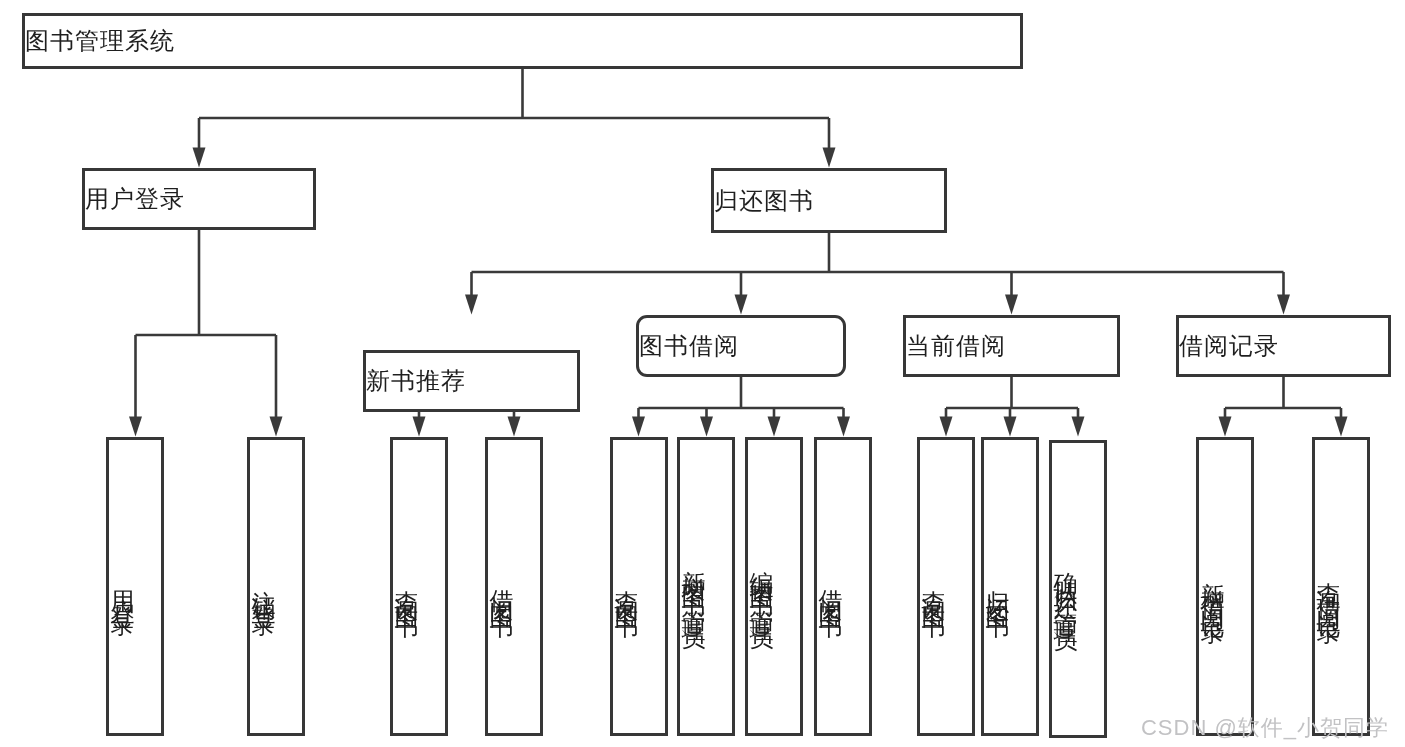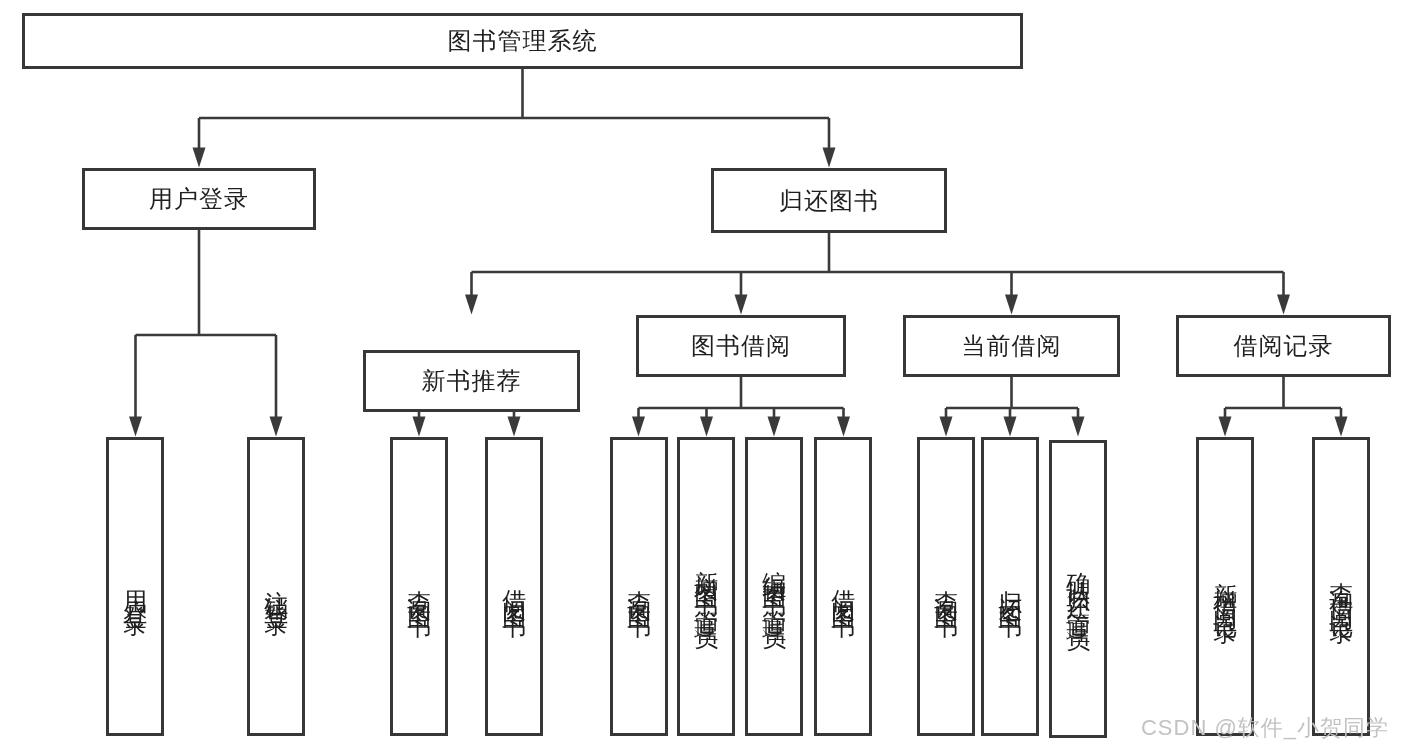--- a/index.html
+++ b/index.html
@@ -11,21 +11,21 @@
     position:relative; width:1405px; height:747px;
     background:var(--background); overflow:hidden;
     font-family:"Liberation Sans","DejaVu Sans",sans-serif;
   }
   .wires{position:absolute;left:0;top:0;width:1405px;height:747px;}
   .wires path{stroke:var(--line);stroke-width:2.6;fill:none;}
   #arrowhead{fill:var(--line);}
   .node{
     position:absolute; background:#fff;
     border:3px solid var(--box-border); box-sizing:border-box;
-    display:flex; align-items:center; justify-content:center;
+    display:flex; align-items:center; justify-content:flex-start;
   }
   .h-label{
     font-size:24px; color:var(--text); letter-spacing:1px; white-space:nowrap;
   }
   .v-label{
     writing-mode:vertical-rl; text-orientation:mixed;
     font-size:24px; color:var(--text); letter-spacing:8px; line-height:1.1;
   }
   .watermark{
     position:absolute; right:16px; bottom:4px;
@@ -87,21 +87,21 @@
   <div class="node" style="left:82px;top:168px;width:234px;height:62px;">
     <span class="h-label">用户登录</span>
   </div>
   <div class="node" style="left:711px;top:168px;width:236px;height:65px;">
     <span class="h-label">归还图书</span>
   </div>
 
   <div class="node" style="left:363px;top:315px;width:217px;height:62px;margin-top:35px;">
     <span class="h-label">新书推荐</span>
   </div>
-  <div class="node" style="left:636px;top:315px;width:210px;height:62px;">
+  <div class="node" style="left:636px;top:315px;width:210px;height:62px;border-radius:11px;">
     <span class="h-label">图书借阅</span>
   </div>
   <div class="node" style="left:903px;top:315px;width:217px;height:62px;">
     <span class="h-label">当前借阅</span>
   </div>
   <div class="node" style="left:1176px;top:315px;width:215px;height:62px;">
     <span class="h-label">借阅记录</span>
   </div>
 
   <div class="node" style="left:106px;top:437px;width:58px;height:299px;">

